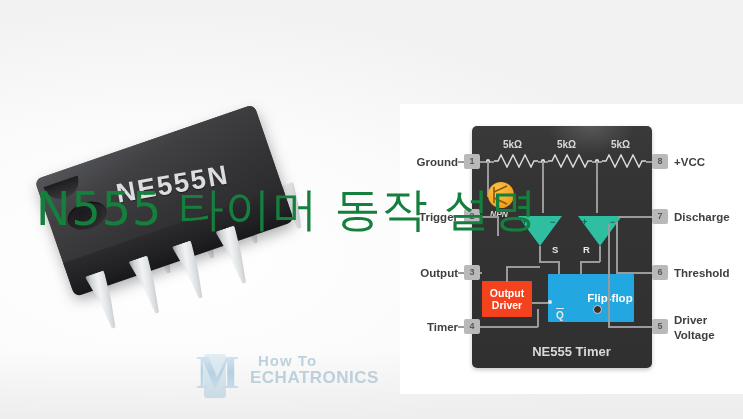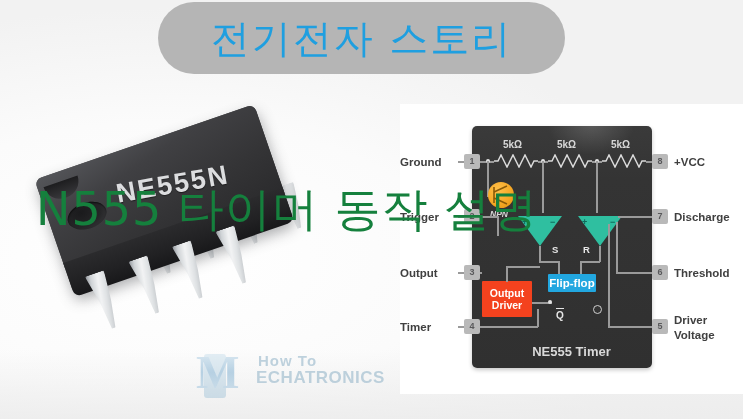--- a/index.html
+++ b/index.html
@@ -61,21 +61,21 @@
       background:linear-gradient(to bottom,#3a3a3a 0%,#343434 22%,#303030 100%);
       border-radius:5px;box-shadow:0 2px 4px rgba(0,0,0,.22);}
   .panel-gloss{position:absolute;right:18px;top:-2px;width:86px;height:30px;border-radius:0 0 60px 60px;
       background:radial-gradient(ellipse at 50% 0%,rgba(255,255,255,.16),rgba(255,255,255,0) 72%);}
 
   
   .pin{position:absolute;width:16px;height:15px;background:#b9b9b9;border-radius:2px;
       color:#58585a;font-size:9px;line-height:15px;text-align:center;font-weight:700;}
   .pinlabel{position:absolute;color:#404040;font-size:11.5px;font-weight:700;white-space:nowrap;}
   .pinlabel.r{text-align:left;}
-  .pinlabel.l{}
+  .pinlabel.l{text-align:right;}
 
   .wire{position:absolute;background:#9a9a9a;}
   .wire.h{height:1.5px;} .wire.v{width:1.5px;}
   .node{position:absolute;width:4px;height:4px;background:#e2e2e2;border-radius:50%;}
 
   .res{position:absolute;top:0;height:14px;width:44px;}
   .reslabel{position:absolute;color:#d8d8d8;font-size:10px;font-weight:600;white-space:nowrap;}
 
   .comp{position:absolute;width:0;height:0;border-left:22px solid transparent;
       border-right:22px solid transparent;border-top:30px solid #2fbfa0;}
@@ -99,43 +99,40 @@
       text-align:center;}
 
   
   .wm{position:absolute;left:196px;top:346px;width:190px;height:62px;opacity:.62;}
   .wm-m{position:absolute;left:0;top:4px;font-size:46px;font-weight:700;color:#9fc6e0;
       font-family:"Liberation Serif",serif;line-height:46px;
       background:linear-gradient(to bottom,#cfe2ef 0%,#8fb9d6 48%,#bcd6e8 100%);
       -webkit-background-clip:text;background-clip:text;color:transparent;}
   .wm-howto{position:absolute;left:62px;top:6px;font-size:15px;font-weight:700;color:#9ab9cc;
       letter-spacing:1px;font-family:"Liberation Sans",sans-serif;}
-  .wm-mech{position:absolute;left:60px;top:22px;font-size:17px;font-weight:700;color:#9ab9cc;
+  .wm-mech{position:absolute;left:54px;top:22px;font-size:17px;font-weight:700;color:#9ab9cc;
       letter-spacing:.5px;font-family:"Liberation Sans",sans-serif;}
   .wm-url{position:absolute;left:2px;top:46px;font-size:8.5px;color:#a0a6aa;letter-spacing:.6px;
       font-family:"DejaVu Sans Mono","Liberation Mono",monospace;}
   .wm-bulbs{position:absolute;left:8px;top:8px;width:22px;height:44px;
       background:linear-gradient(to bottom,#c4dcea,#9dc0d6);border-radius:3px;opacity:.75;}
 
   
   .headline{position:absolute;left:36px;top:183px;width:680px;
       color:#15803d;font-size:46px;line-height:52px;letter-spacing:1px;white-space:nowrap;
       font-family:"DejaVu Sans","Liberation Sans",sans-serif;}
 </style>
 </head>
 <body>
 
 <div id="stage">
 
   <div class="bg-wash"></div>
   <div class="bg-bottom-shade"></div>
 
-  <div class="banner">
-    <span class="banner-text">전기전자 스토리</span>
-  </div>
 
   <div class="ic-photo">
     <div class="ic-rot">
       <div class="leg back lb1"></div>
       <div class="leg back lb2"></div>
       <div class="leg back lb3"></div>
       <div class="leg back lb4"></div>
 
       <div class="ic-body">
         <div class="ic-top-face">
@@ -206,21 +203,21 @@
     <div class="wire v" style="left:139px;top:142px;height:16px;"></div>
     <div class="wire h" style="left:139px;top:157px;width:20px;"></div>
     <div class="wire v" style="left:199px;top:142px;height:16px;"></div>
     <div class="wire h" style="left:180px;top:157px;width:20px;"></div>
     <div class="wire v" style="left:158px;top:157px;height:14px;"></div>
     <div class="wire v" style="left:180px;top:157px;height:14px;"></div>
 
     <div class="sr" style="left:152px;top:140px;">S</div>
     <div class="sr" style="left:183px;top:140px;">R</div>
 
-    <div class="ff" style="left:148px;top:170px;width:48px;height:18px;">
+    <div class="ff" style="left:148px;top:170px;width:48px;height:48px;padding-left:38px;">
       <span>Flip-flop</span>
     </div>
     <div class="bubble" style="left:193px;top:201px;"></div>
     <div class="qbar" style="left:156px;top:206px;">Q</div>
 
     <div class="od" style="left:82px;top:177px;width:50px;height:36px;">
       <span>Output</span>
       <span>Driver</span>
     </div>
     <div class="wire h" style="left:132px;top:198px;width:20px;"></div>

